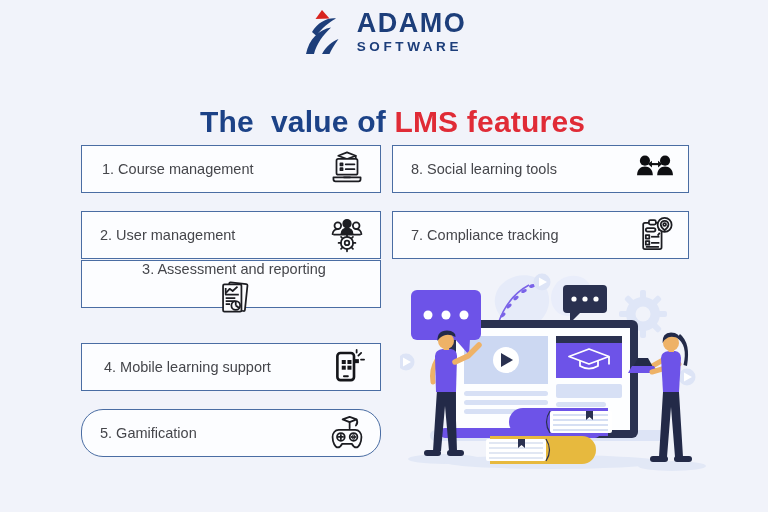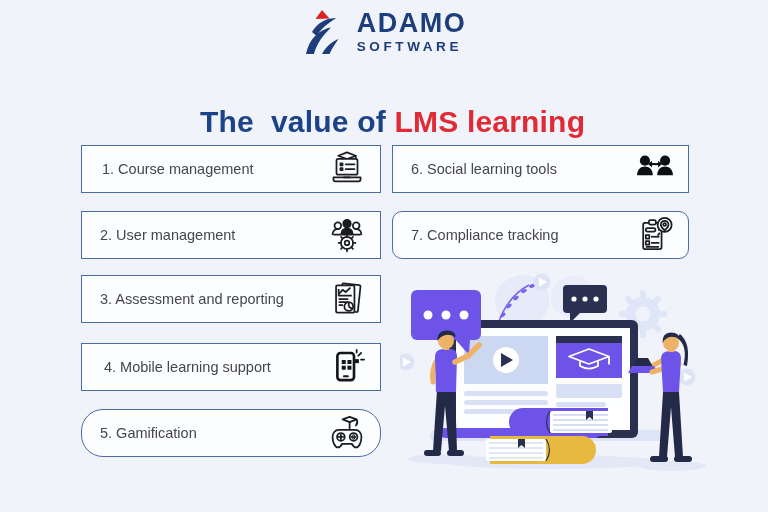--- a/index.html
+++ b/index.html
@@ -43,25 +43,25 @@
     display:flex; align-items:center; justify-content:space-between;
     padding:0 12px 0 18px;
   }
   .feature-box.right-col { width:297px; }
   .feature-label { font-size:14.5px; color:#45464b; }
   .feature-icon { width:42px; height:42px; flex:0 0 auto; display:flex; align-items:center; justify-content:center; }
   .feature-icon svg { width:42px; height:42px; }
 
   .pos-1 { left:81px;  top:145px;padding-left:20px; }
   .pos-2 { left:81px;  top:211px; }
-  .pos-3 { left:81px;  top:275px; }
+  .pos-3 { left:81px;  top:260px;flex-direction:column; }
   .pos-4 { left:81px;  top:343px;padding-left:22px; }
   .pos-5 { left:81px;  top:409px;border-radius:22px; }
   .pos-6 { left:392px; top:145px; }
-  .pos-7 { left:392px; top:211px;border-radius:10px; }
+  .pos-7 { left:392px; top:211px; }
 
   
   .illustration {
     position:absolute; left:400px; top:272px; width:310px; height:215px;
   }
 </style>
 </head>
 <body>
 
 <div class="logo">
@@ -71,21 +71,21 @@
     <path d="M3,45 C6,30 16,20.5 28,18.5 C20,26 13.5,35 11,45 Z" fill="#1d3e7a"></path>
     <path d="M19,45 C23,37.5 29.5,32 35.5,30 C31,36.5 28,41 26.5,45 Z" fill="#1d3e7a"></path>
   </svg>
   <div class="logo-text">
     <span class="logo-name">ADAMO</span>
     <span class="logo-sub">SOFTWARE</span>
   </div>
 </div>
 
 <div class="title">
-  <span class="t-navy">The  value of </span><span class="t-red">LMS learning</span>
+  <span class="t-navy">The  value of </span><span class="t-red">LMS features</span>
 </div>
 
 <div class="feature-box pos-1">
   <span class="feature-label">1. Course management</span>
   <span class="feature-icon">
     <svg viewBox="0 0 48 48" fill="none" stroke="#1c1d22" stroke-width="2" stroke-linecap="round" stroke-linejoin="round">
       <path d="M24 5l10 3.8L24 12.6 14 8.8z"></path>
       <path d="M34 9v5"></path>
       <rect x="12" y="12.5" width="24" height="18" rx="2" fill="#fcfdff"></rect>
       <rect x="16.5" y="17.5" width="2.4" height="2.4"></rect>
@@ -165,21 +165,21 @@
       <circle cx="31.5" cy="28.5" r="4.4"></circle>
       <circle cx="31.5" cy="26.8" r="0.5"></circle>
       <circle cx="31.5" cy="30.2" r="0.5"></circle>
       <circle cx="29.8" cy="28.5" r="0.5"></circle>
       <circle cx="33.2" cy="28.5" r="0.5"></circle>
     </svg>
   </span>
 </div>
 
 <div class="feature-box right-col pos-6">
-  <span class="feature-label">6. Social learning tools</span>
+  <span class="feature-label">8. Social learning tools</span>
   <span class="feature-icon">
     <svg viewBox="0 0 48 48" fill="#0e0f12">
       <circle cx="12.5" cy="14.5" r="5.8"></circle>
       <path d="M3.5 31c0-6.5 4-10 9-10s9 3.5 9 10z"></path>
       <circle cx="35.5" cy="14.5" r="5.8"></circle>
       <path d="M26.5 31c0-6.5 4-10 9-10s9 3.5 9 10z"></path>
       <rect x="19" y="17.2" width="10" height="2.4"></rect>
       <path d="M20.5 14.5l-4.5 3.9 4.5 3.9z"></path>
       <path d="M27.5 14.5l4.5 3.9-4.5 3.9z"></path>
     </svg>

